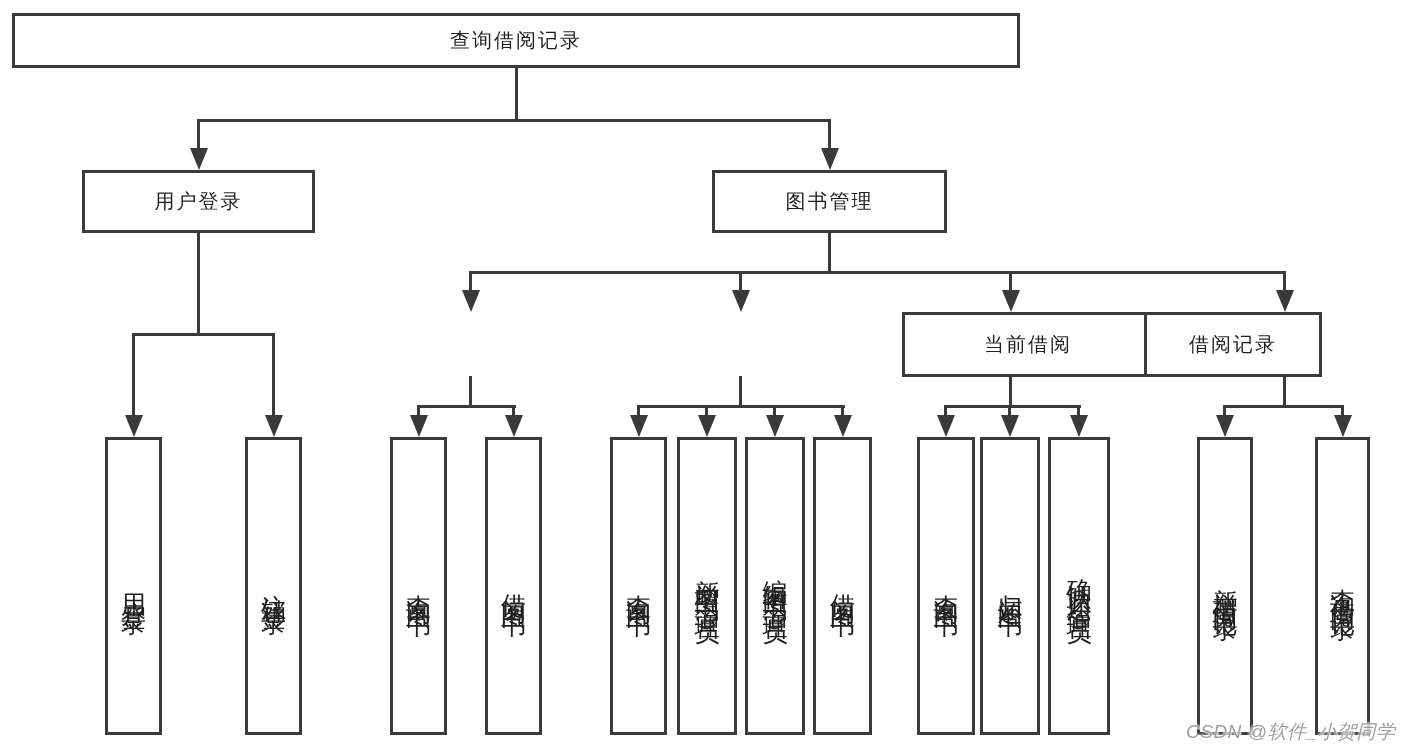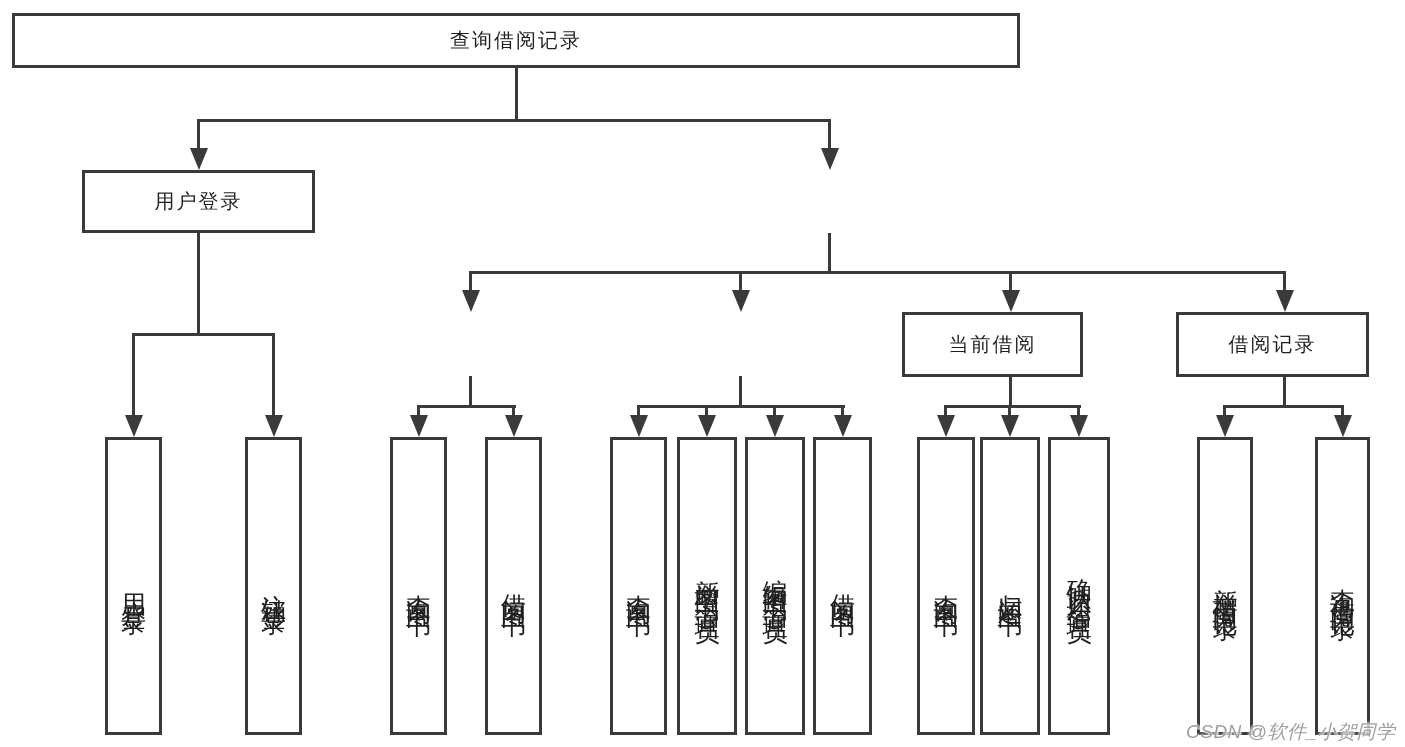--- a/index.html
+++ b/index.html
@@ -87,44 +87,47 @@
 
   <div class="v" style="left:515px;top:68px;height:54px"></div>
   <div class="h" style="left:197px;top:119px;width:634px"></div>
   <div class="v" style="left:197px;top:122px;height:29px"></div>
   <div class="v" style="left:828px;top:122px;height:29px"></div>
   <div class="arrow" style="left:190px;top:148px"></div>
   <div class="arrow" style="left:821px;top:148px"></div>
 
   <div class="box" style="left:82px;top:170px;width:233px;height:63px">
     <span>用户登录</span>
+  </div>
+  <div class="box" style="left:712px;top:170px;width:235px;height:63px">
+    <span>图书管理</span>
   </div>
 
   <div class="v" style="left:197px;top:233px;height:103px"></div>
   <div class="h" style="left:132px;top:333px;width:143px"></div>
   <div class="v" style="left:132px;top:336px;height:81px"></div>
   <div class="v" style="left:272px;top:336px;height:81px"></div>
   <div class="arrow" style="left:125px;top:415px"></div>
   <div class="arrow" style="left:265px;top:415px"></div>
 
   <div class="v" style="left:828px;top:233px;height:41px"></div>
   <div class="h" style="left:469px;top:271px;width:817px"></div>
   <div class="v" style="left:469px;top:274px;height:18px"></div>
   <div class="v" style="left:739px;top:274px;height:18px"></div>
   <div class="v" style="left:1009px;top:274px;height:18px"></div>
   <div class="v" style="left:1283px;top:274px;height:18px"></div>
   <div class="arrow" style="left:462px;top:290px"></div>
   <div class="arrow" style="left:732px;top:290px"></div>
   <div class="arrow" style="left:1002px;top:290px"></div>
   <div class="arrow" style="left:1276px;top:290px"></div>
 
-  <div class="box" style="left:902px;top:312px;width:181px;height:65px">
+  <div class="box" style="left:902px;top:312px;width:252px;height:65px">
     <span>当前借阅</span>
   </div>
-  <div class="box" style="left:1176px;top:312px;width:193px;height:65px">
+  <div class="box" style="left:1144px;top:312px;width:178px;height:65px">
     <span>借阅记录</span>
   </div>
 
   <div class="v" style="left:469px;top:376px;height:32px"></div>
   <div class="h" style="left:417px;top:405px;width:99px"></div>
   <div class="v" style="left:417px;top:408px;height:10px"></div>
   <div class="v" style="left:512px;top:408px;height:10px"></div>
   <div class="arrow" style="left:410px;top:415px"></div>
   <div class="arrow" style="left:505px;top:415px"></div>
 

